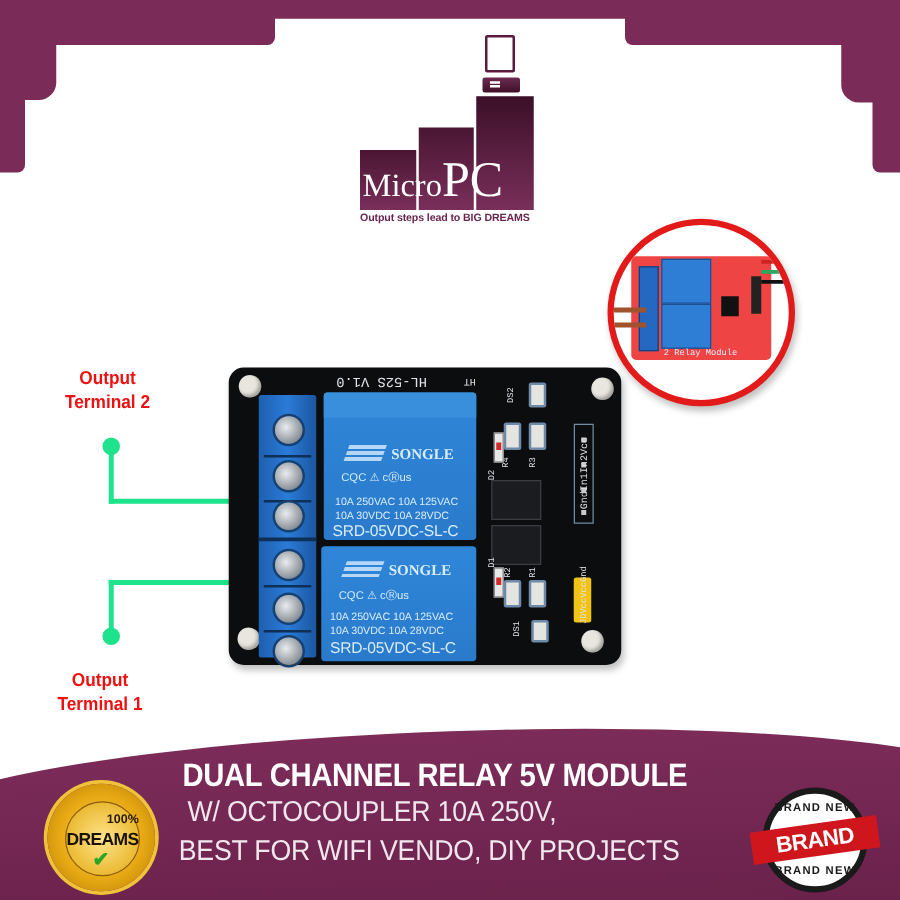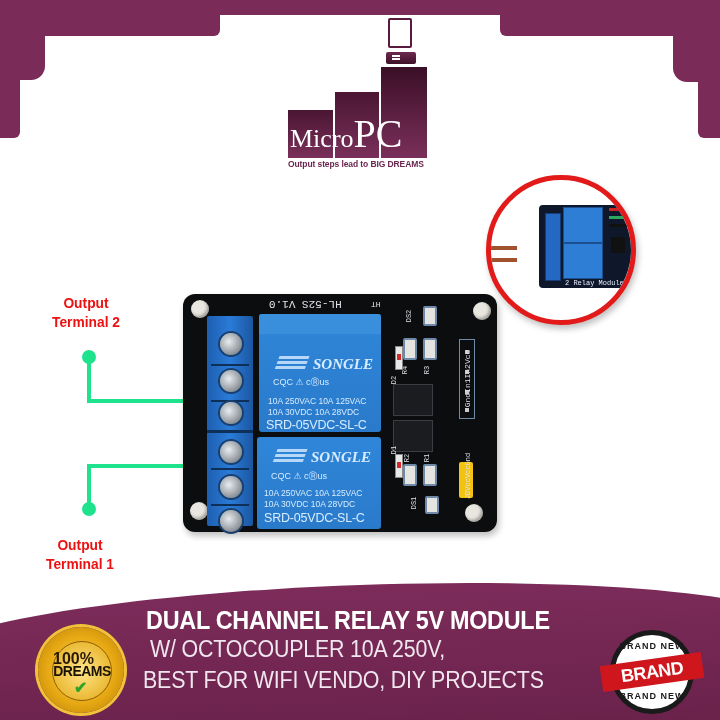--- a/index.html
+++ b/index.html
@@ -9,21 +9,21 @@
   
   .frame-top { left:0; top:0; width:720px; height:15px; }
   .frame-shoulder-l { left:0; top:0; width:220px; height:36px; border-bottom-right-radius:6px; }
   .frame-shoulder-r { left:500px; top:0; width:220px; height:36px; border-bottom-left-radius:6px; }
   .frame-l1 { left:0; top:0; width:45px; height:80px; border-bottom-right-radius:14px; }
   .frame-l2 { left:0; top:60px; width:20px; height:78px; border-bottom-right-radius:6px; }
   .frame-r1 { left:673px; top:0; width:47px; height:82px; border-bottom-left-radius:14px; }
   .frame-r2 { left:698px; top:60px; width:22px; height:78px; border-bottom-left-radius:6px; }
 
   
-  .logo { left:288px; top:18px; width:140px; height:150px; }
+  .logo { left:288px; top:28px; width:140px; height:150px; }
   .logo-monitor { left:100px; top:0; width:24px; height:30px; border:2px solid #5a1a3e; background:#fff; border-radius:2px; box-sizing:border-box; }
   .logo-cpu { left:98px; top:34px; width:30px; height:12px; background:linear-gradient(#6d2a50,#3e1028); border-radius:2px; }
   .logo-cpu-slot { left:6px; top:3px; width:8px; height:2px; background:#fff; box-shadow:0 3px 0 #fff; }
   .logo-bar1 { left:0; top:92px; width:45px; height:48px; background:linear-gradient(#4a1632,#7a2f5a); }
   .logo-bar2 { left:47px; top:74px; width:44px; height:66px; background:linear-gradient(#4a1632,#7a2f5a); }
   .logo-bar3 { left:93px; top:49px; width:46px; height:91px; background:linear-gradient(#3b0f27,#7a2f5a); }
   .logo-text { left:2px; top:92px; color:#fff; font-family:"Liberation Serif", serif; white-space:nowrap; line-height:1; }
   .logo-text .micro { font-size:26px; }
   .logo-text .pc { font-size:40px; }
   .logo-tagline { left:0; top:141px; font-size:8.5px; font-weight:bold; color:#6b2650; white-space:nowrap; letter-spacing:-0.1px; }
@@ -34,47 +34,47 @@
   .line { background:#1ee38c; }
 
   
   .board { left:183px; top:294px; width:314px; height:238px; background:#0c0d0f; border-radius:12px; box-shadow:2px 4px 6px rgba(0,0,0,0.25); }
   .hole { width:18px; height:18px; border-radius:50%; background:#e9e6df; box-shadow:inset -2px -2px 3px rgba(0,0,0,0.3); }
   .silk { color:#dfe4ea; font-family:"Liberation Mono", monospace; font-size:11px; white-space:nowrap; }
   .terminal { left:24px; top:22px; width:46px; height:210px; background:linear-gradient(90deg,#1e5fb0,#2a7bd8 50%,#1b56a0); border-radius:2px; }
   .screw { width:22px; height:22px; border-radius:50%; background:radial-gradient(circle at 40% 40%,#e8ecef,#8a9097 70%,#3a3e44); box-shadow:0 0 0 2px #17406f; }
   .term-sep { height:2px; background:#0e2f57; }
   .relay { background:linear-gradient(#2f86d8,#2a7acb); border-radius:3px; color:#d7ecff; }
-  .relay-brand { font-family:"Liberation Serif", serif; font-style:italic; font-weight:bold; font-size:15px; }
+  .relay-brand { font-family:"Liberation Serif", serif; font-weight:bold; font-size:12px; }
   .relay-spec { font-size:8.5px; line-height:11px; white-space:nowrap; }
   .relay-model { font-size:12.5px; white-space:nowrap; letter-spacing:-0.2px; }
   .stripes { width:30px; height:14px; background:repeating-linear-gradient(#cfe6ff 0 3px, transparent 3px 5px); transform:skewX(-20deg); opacity:0.85; }
   .smd { background:#e4e4e0; border:2px solid #6e8aa8; border-radius:2px; }
   .chip { background:#1b1c1f; border:1px solid #3a3d44; }
   .diode { background:#e8e8e8; border:1px solid #888; }
   .diode::after { content:""; position:absolute; left:1px; right:1px; top:7px; height:6px; background:#d12a2a; }
   .jumper { background:#f3c313; border-radius:2px; }
   .pin { width:4px; height:4px; background:#c9c9c9; }
 
   
   .inset { left:486px; top:175px; width:140px; height:140px; border-radius:50%; border:5px solid #e21a1a; background:#ffffff; overflow:hidden; box-shadow:2px 4px 6px rgba(0,0,0,0.25); }
-  .mini-board { left:14px; top:25px; width:112px; height:83px; background:#0f172a; border-radius:4px;margin-left:34px; }
+  .mini-board { left:14px; top:25px; width:112px; height:83px; background:#ef4444; border-radius:4px; }
   .mini-relay { background:#2f7ed6; border:1px solid #1a4f90; }
   .mini-term { background:#2468c2; border:1px solid #163f78; }
   .mini-label { font-size:7px; color:#e6eefc; font-family:"Liberation Mono", monospace; white-space:nowrap; }
 
   
   .banner { left:-80px; top:585px; width:880px; height:260px; border-radius:50% 50% 0 0 / 60px 60px 0 0; transform:rotate(-2deg); transform-origin:center top; }
   .headline { left:146px; top:605px; color:#fff; font-size:26px; font-weight:bold; letter-spacing:-0.3px; white-space:nowrap; transform:scaleX(0.9); transform-origin:left; }
   .subline { left:150px; top:636px; color:#f0e6ee; font-size:23px; white-space:nowrap; transform:scaleX(0.93); transform-origin:left; letter-spacing:-0.2px; }
   .subline2 { left:143px; top:667px; color:#f0e6ee; font-size:23px; white-space:nowrap; transform:scaleX(0.93); transform-origin:left; letter-spacing:-0.2px; }
 
   .seal { left:38px; top:627px; width:86px; height:86px; border-radius:50%; background:radial-gradient(circle,#f7d66a 0,#e7a913 55%,#b37a08 100%); box-shadow:0 0 0 3px #f0c23a; }
   .seal-inner { left:14px; top:14px; width:58px; height:58px; border-radius:50%; background:radial-gradient(circle,#ffe48a,#e2a810); border:1px solid #8f5e04; }
-  .seal-100 { left:0; width:58px; top:8px; text-align:left; font-size:16px; font-weight:bold; color:#2a1a00; }
+  .seal-100 { left:0; width:58px; top:8px; text-align:right; font-size:10px; font-weight:bold; color:#2a1a00; }
   .seal-q { left:0; width:58px; top:21px; text-align:center; font-size:14px; font-weight:bold; color:#1a1200; letter-spacing:-0.5px; }
   .seal-check { left:21px; top:36px; font-size:16px; color:#2aa52a; font-weight:bold; }
 
   .bn { left:610px; top:630px; width:84px; height:84px; border-radius:50%; background:#fff; border:5px solid #1a1a1a; box-sizing:border-box; }
   .bn-top { left:0; width:74px; top:6px; text-align:center; font-size:9px; font-weight:bold; color:#1a1a1a; letter-spacing:1px; }
   .bn-bot { left:0; width:74px; top:56px; text-align:center; font-size:9px; font-weight:bold; color:#1a1a1a; letter-spacing:1px; }
   .bn-ribbon { left:-14px; top:24px; width:102px; height:26px; background:#d0161d; transform:rotate(-8deg); color:#fff; font-size:18px; font-weight:bold; text-align:center; line-height:26px; letter-spacing:-0.5px; }
 </style>
 </head>
 <body>

